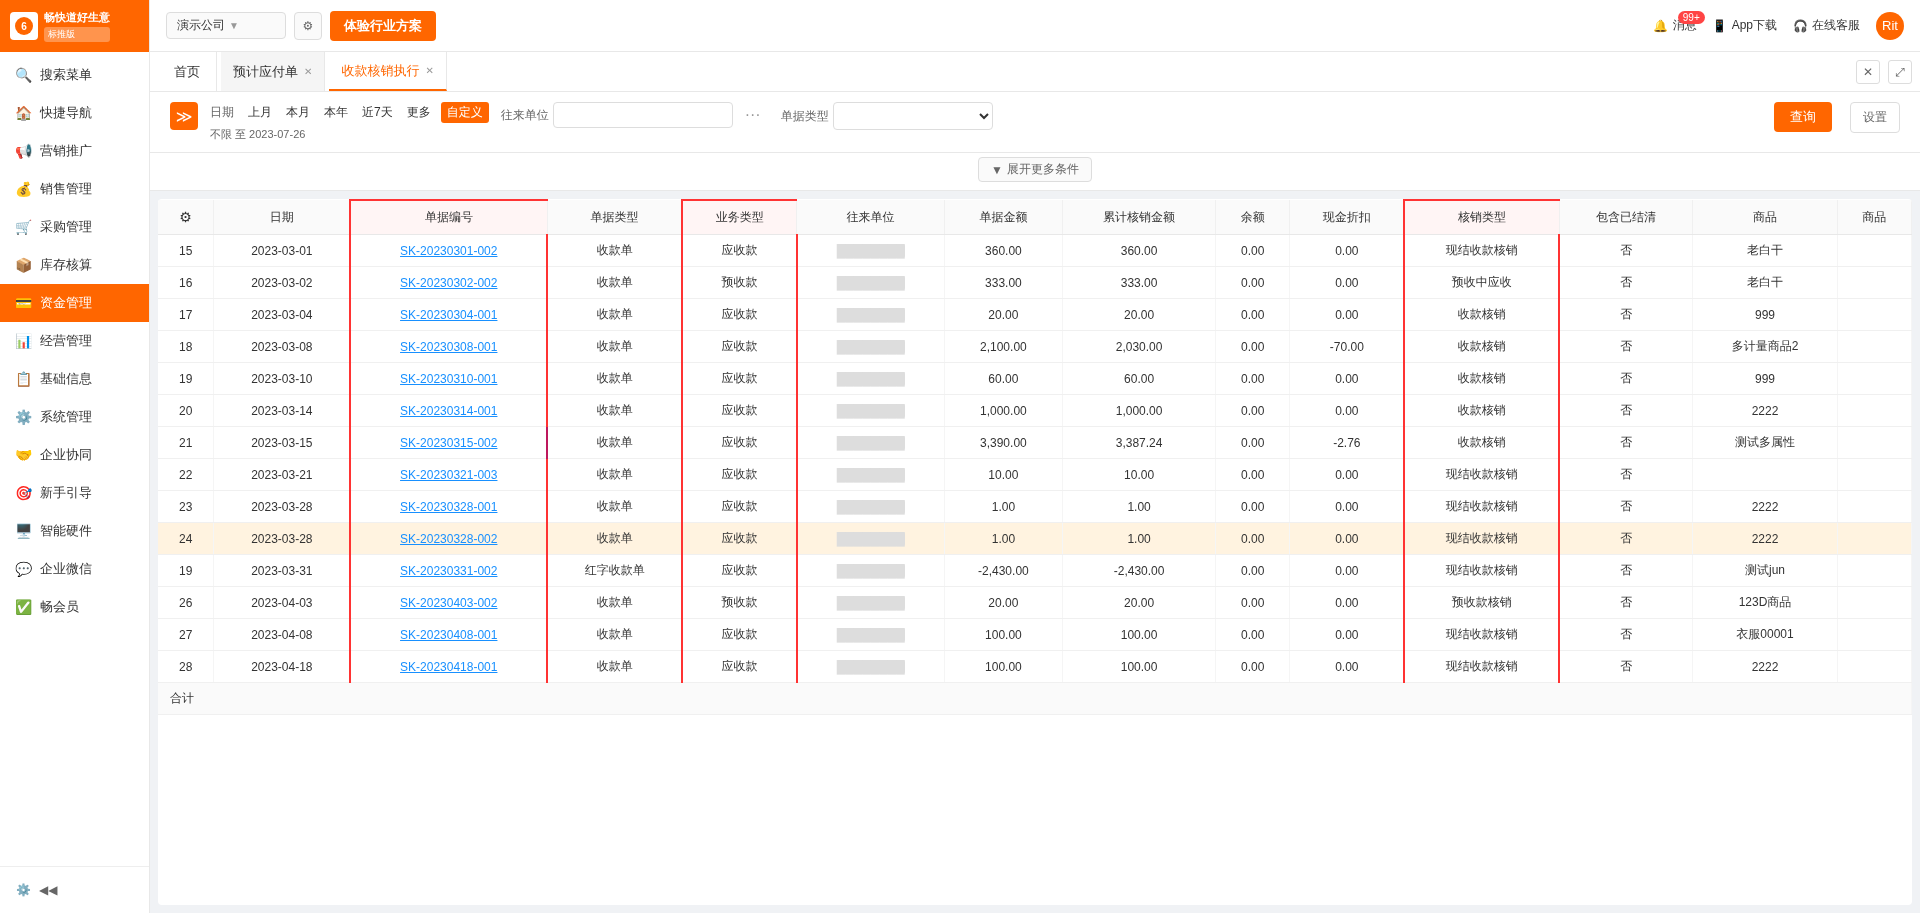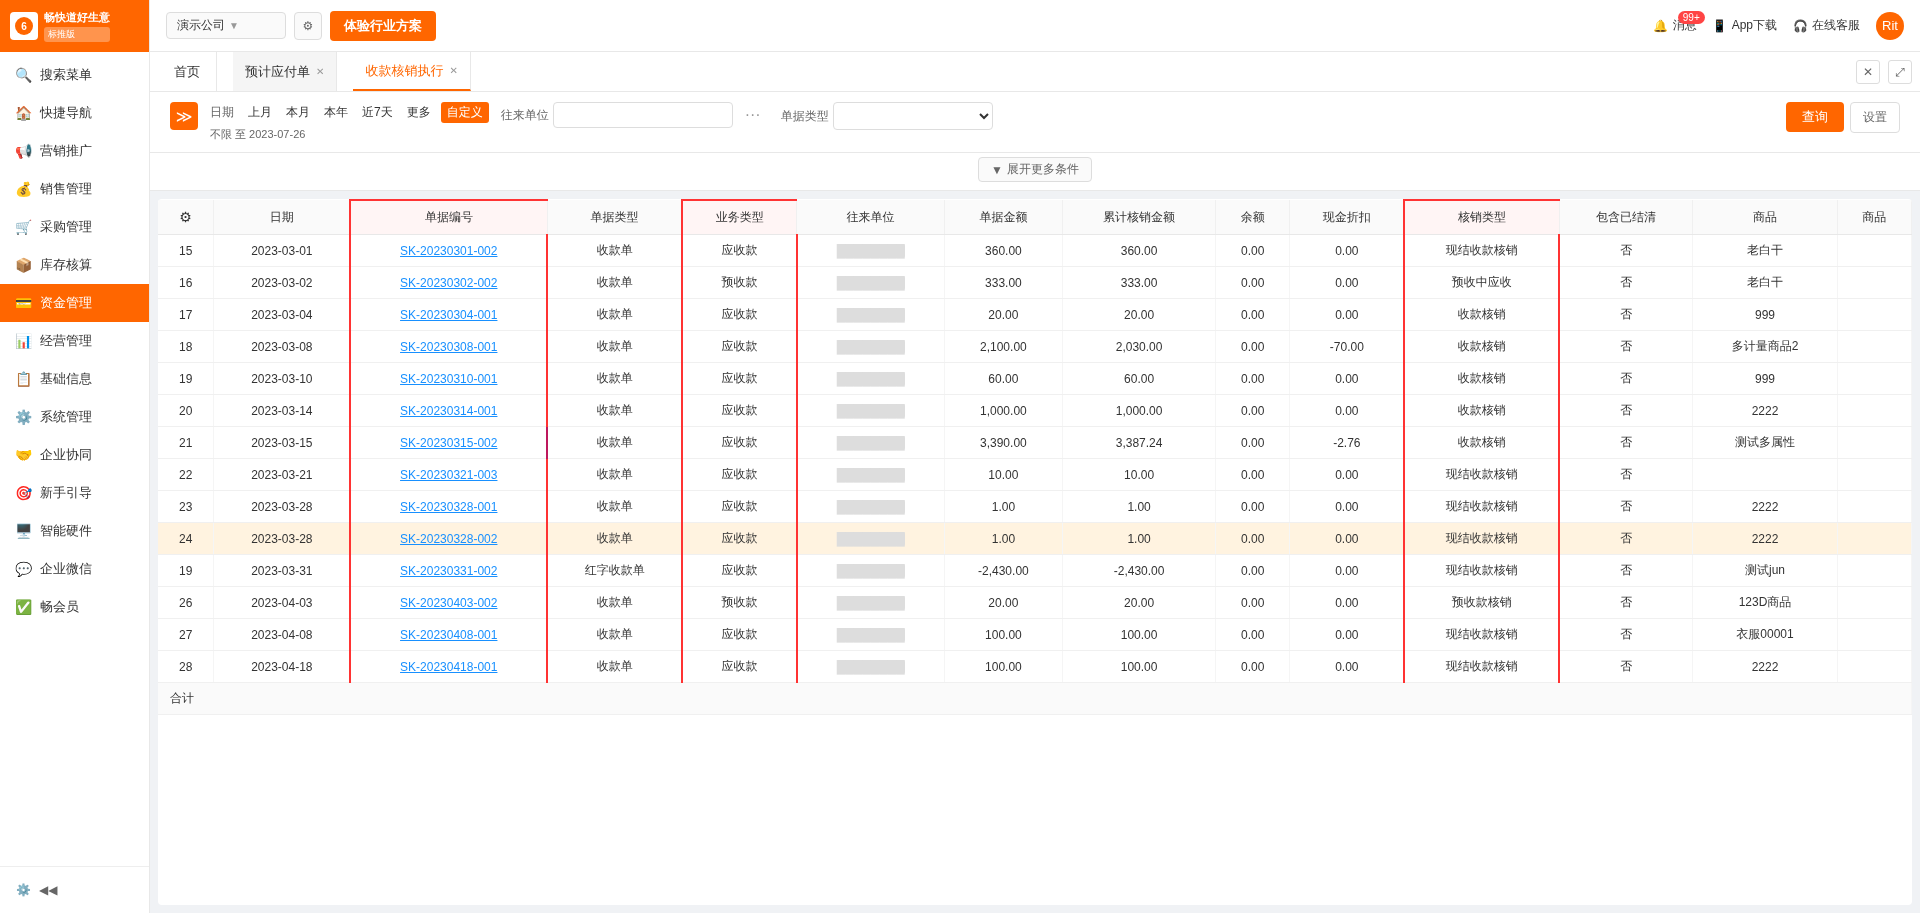--- a/index.html
+++ b/index.html
@@ -28,21 +28,21 @@
     .company-selector .arrow { color: #999; font-size: 10px; }
     .gear-btn { width: 28px; height: 28px; border: 1px solid #ddd; border-radius: 4px; display: flex; align-items: center; justify-content: center; cursor: pointer; background: #fafafa; color: #666; }
     .industry-btn { background: #ff6600; color: #fff; border: none; border-radius: 4px; padding: 6px 14px; cursor: pointer; font-size: 13px; font-weight: bold; }
     .top-header-right { display: flex; align-items: center; gap: 16px; color: #333; font-size: 12px; }
     .notification-item { display: flex; align-items: center; gap: 4px; cursor: pointer; position: relative; }
     .badge { background: #ff4444; color: #fff; border-radius: 10px; padding: 1px 5px; font-size: 10px; position: absolute; top: -6px; right: -8px; }
     .avatar-area { display: flex; align-items: center; gap: 6px; }
     .avatar { width: 28px; height: 28px; background: #ff6600; border-radius: 50%; display: flex; align-items: center; justify-content: center; color: #fff; font-size: 13px; }
 
     
-    .tab-bar { background: #fff; border-bottom: 1px solid #e8e8e8; display: flex; align-items: center; padding: 0 8px; height: 40px; gap: 16px; }
+    .tab-bar { background: #fff; border-bottom: 1px solid #e8e8e8; display: flex; align-items: center; padding: 0 8px; height: 40px; gap: 4px; }
     .tab-home { padding: 0 16px; height: 100%; display: flex; align-items: center; cursor: pointer; color: #333; font-size: 13px; border-right: 1px solid #e8e8e8; }
     .tab-item { padding: 0 12px; height: 100%; display: flex; align-items: center; gap: 6px; cursor: pointer; color: #333; font-size: 13px; border-right: 1px solid #e8e8e8; background: #f5f5f5; }
     .tab-item.active { background: #fff; color: #ff6600; border-bottom: 2px solid #ff6600; }
     .tab-close { color: #999; font-size: 10px; cursor: pointer; }
     .tab-bar-actions { margin-left: auto; display: flex; gap: 8px; }
     .tab-action-btn { width: 24px; height: 24px; display: flex; align-items: center; justify-content: center; cursor: pointer; color: #666; border: 1px solid #ddd; border-radius: 3px; }
 
     
     .page-content { flex: 1; overflow: hidden; display: flex; flex-direction: column; background: #f0f2f5; }
 
@@ -61,21 +61,21 @@
     .filter-date-btn { border: none; background: none; cursor: pointer; color: #333; font-size: 12px; padding: 2px 4px; }
     .filter-date-btn.active { color: #fff; background: #ff6600; border-radius: 3px; padding: 2px 6px; }
     .filter-date-range { color: #666; font-size: 11px; }
     .filter-field { display: flex; align-items: center; gap: 4px; }
     .filter-input { border: 1px solid #ddd; border-radius: 4px; padding: 5px 10px; font-size: 12px; color: #333; min-width: 180px; }
     .filter-dots { color: #999; font-size: 16px; cursor: pointer; padding: 0 8px; }
     .filter-select-field { display: flex; align-items: center; gap: 4px; flex: 1; }
     .filter-select { border: 1px solid #ddd; border-radius: 4px; padding: 5px 10px; font-size: 12px; color: #333; min-width: 160px; background: #fff; }
     .filter-actions { display: flex; gap: 6px; align-items: flex-start; margin-left: auto; }
     .btn-query { background: #ff6600; color: #fff; border: none; border-radius: 4px; padding: 6px 16px; cursor: pointer; font-size: 13px; }
-    .btn-settings { border: 1px solid #ddd; background: #fff; color: #666; border-radius: 4px; padding: 6px 12px; cursor: pointer; font-size: 12px; }
+    .btn-settings { border: 1px solid #ddd; background: #fff; color: #666; border-radius: 4px; padding: 6px 12px; cursor: pointer; font-size: 12px; margin-left: 12px; }
 
     
     .expand-more-row { background: #fff; padding: 4px 20px 8px; border-bottom: 1px solid #e8e8e8; display: flex; justify-content: center; }
     .expand-more-btn { display: flex; align-items: center; gap: 4px; color: #666; font-size: 12px; cursor: pointer; border: 1px solid #ddd; border-radius: 4px; padding: 3px 12px; background: #fafafa; }
 
     
     .table-area { flex: 1; overflow: auto; background: #fff; margin: 8px; border-radius: 4px; }
     .data-table { width: 100%; border-collapse: collapse; font-size: 12px; }
     .data-table th { background: #fafafa; border-bottom: 1px solid #e8e8e8; border-right: 1px solid #f0f0f0; padding: 8px 10px; text-align: center; color: #333; font-weight: 500; white-space: nowrap; position: sticky; top: 0; z-index: 10; }
     .data-table td { border-bottom: 1px solid #f0f0f0; border-right: 1px solid #f5f5f5; padding: 7px 10px; text-align: center; color: #333; white-space: nowrap; }

